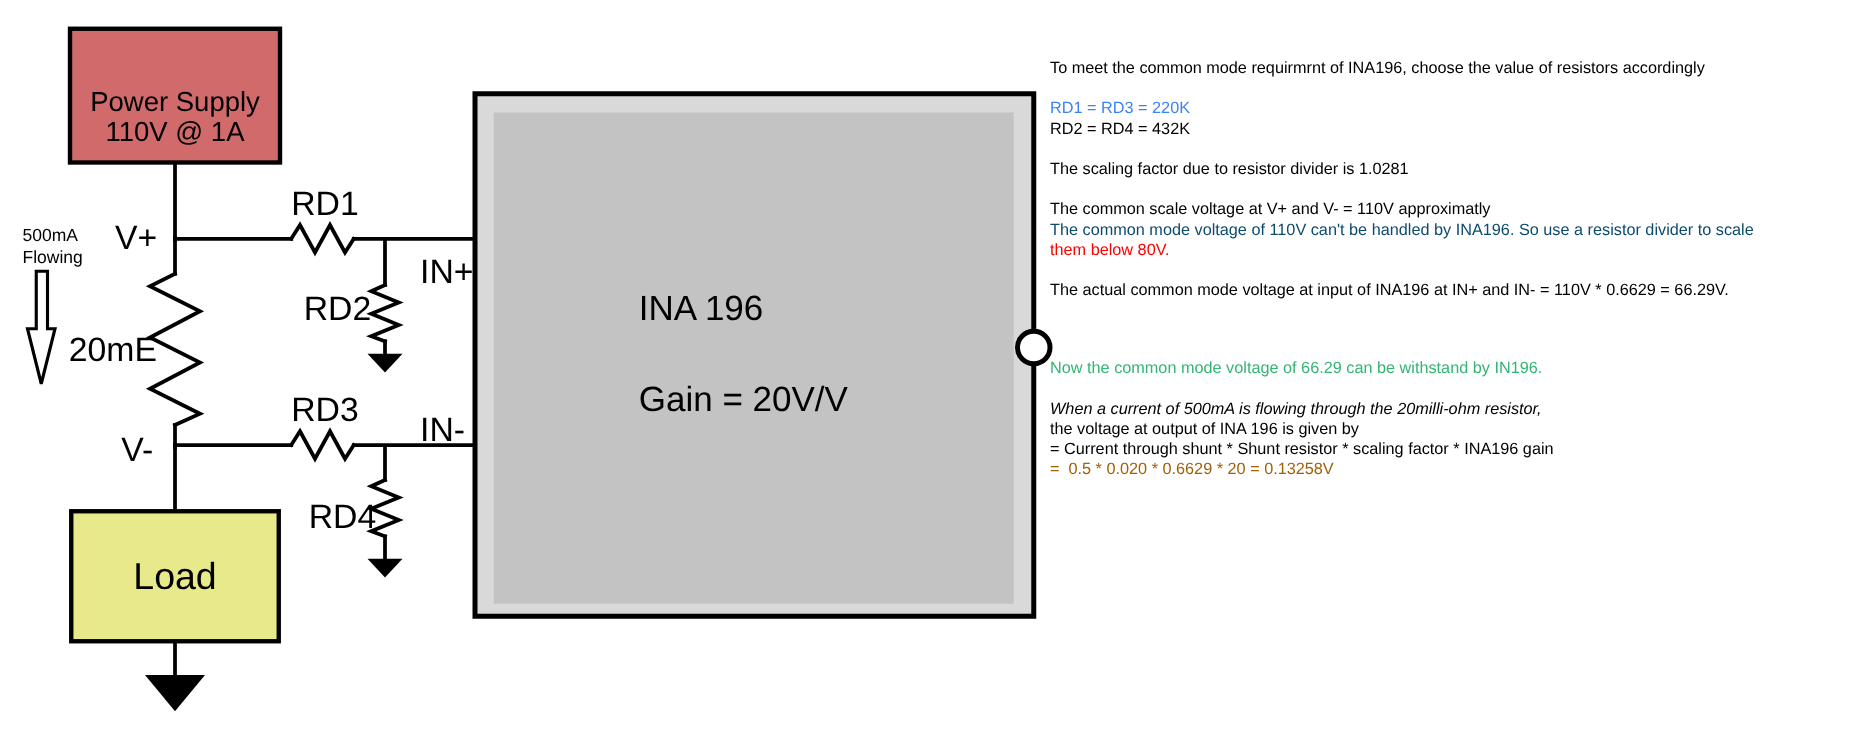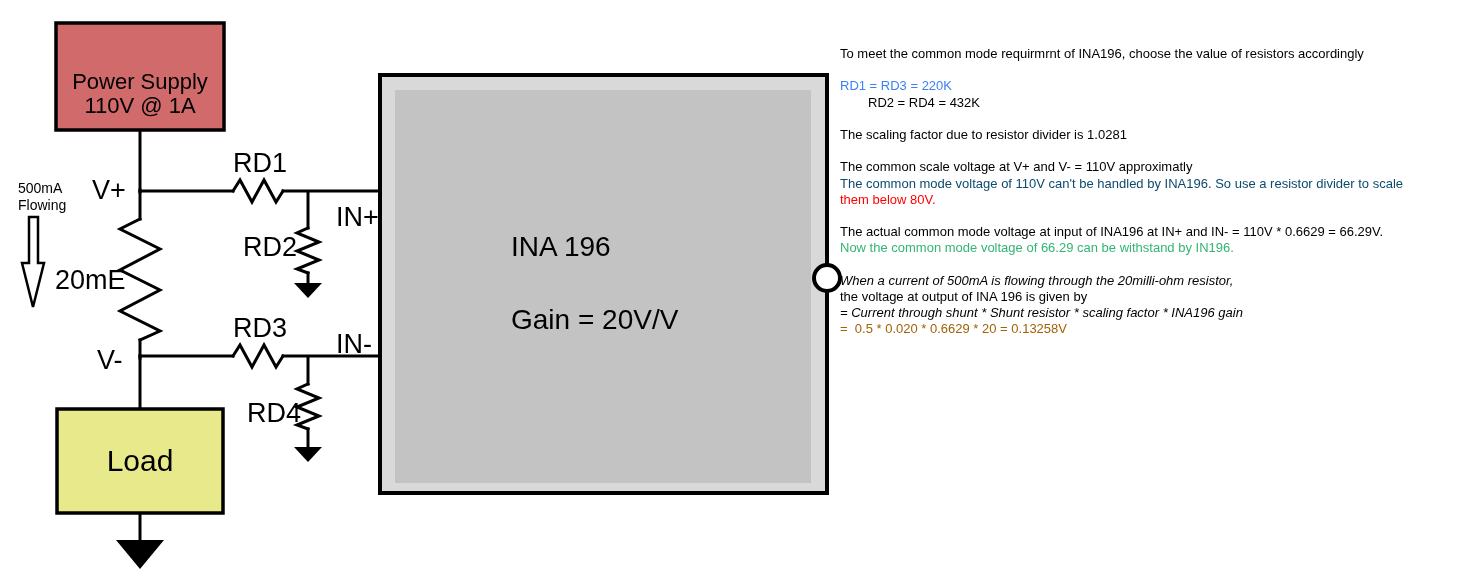--- a/index.html
+++ b/index.html
@@ -93,30 +93,30 @@
     <text class="t-lbl" x="336" y="353">IN-</text>
     <text class="t-lbl" x="55" y="289">20mE</text>
     <text class="t-sm" x="18" y="193">500mA</text>
     <text class="t-sm" x="18" y="210">Flowing</text>
   </svg>
 
   <div class="notes">
       <div class="note-line" style="color: rgb(0, 0, 0);">To meet the common mode requirmrnt of INA196, choose the value of resistors accordingly</div>
       <div class="note-line" style="color: rgb(0, 0, 0);"></div>
       <div class="note-line" style="color: #3b82f6;">RD1 = RD3 = 220K</div>
-      <div class="note-line" style="color: rgb(0, 0, 0); margin-left: 28px;">RD2 = RD4 = 432K</div>
+      <div class="note-line" style="color: rgb(0, 0, 0);">RD2 = RD4 = 432K</div>
       <div class="note-line" style="color: rgb(0, 0, 0);"></div>
       <div class="note-line" style="color: rgb(0, 0, 0);">The scaling factor due to resistor divider is 1.0281</div>
       <div class="note-line" style="color: rgb(0, 0, 0);"></div>
       <div class="note-line" style="color: rgb(0, 0, 0);">The common scale voltage at V+ and V- = 110V approximatly</div>
       <div class="note-line" style="color: #0c4a6e;">The common mode voltage of 110V can't be handled by INA196. So use a resistor divider to scale</div>
       <div class="note-line" style="color: rgb(255, 0, 0);">them below 80V.</div>
       <div class="note-line" style="color: rgb(0, 0, 0);"></div>
       <div class="note-line" style="color: rgb(0, 0, 0);">The actual common mode voltage at input of INA196 at IN+ and IN- = 110V * 0.6629 = 66.29V.</div>
-      <div class="note-line" style="color: rgb(51, 181, 115);">Now the common mode voltage of 66.29 can be withstand by IN196.</div>
+      <div class="note-line" style="color: rgb(51, 181, 115); margin-top: 46px;">Now the common mode voltage of 66.29 can be withstand by IN196.</div>
       <div class="note-line" style="color: rgb(0, 0, 0);"></div>
       <div class="note-line" style="color: rgb(0, 0, 0); font-style: italic;">When a current of 500mA is flowing through the 20milli-ohm resistor,</div>
       <div class="note-line" style="color: rgb(0, 0, 0);">the voltage at output of INA 196 is given by</div>
-      <div class="note-line" style="color: rgb(0, 0, 0); font-style: italic;">= Current through shunt * Shunt resistor * scaling factor * INA196 gain</div>
+      <div class="note-line" style="color: rgb(0, 0, 0);">= Current through shunt * Shunt resistor * scaling factor * INA196 gain</div>
       <div class="note-line" style="color: #a16207;">=  0.5 * 0.020 * 0.6629 * 20 = 0.13258V</div>
     </div>
 
 </div>
 
 </body></html>

